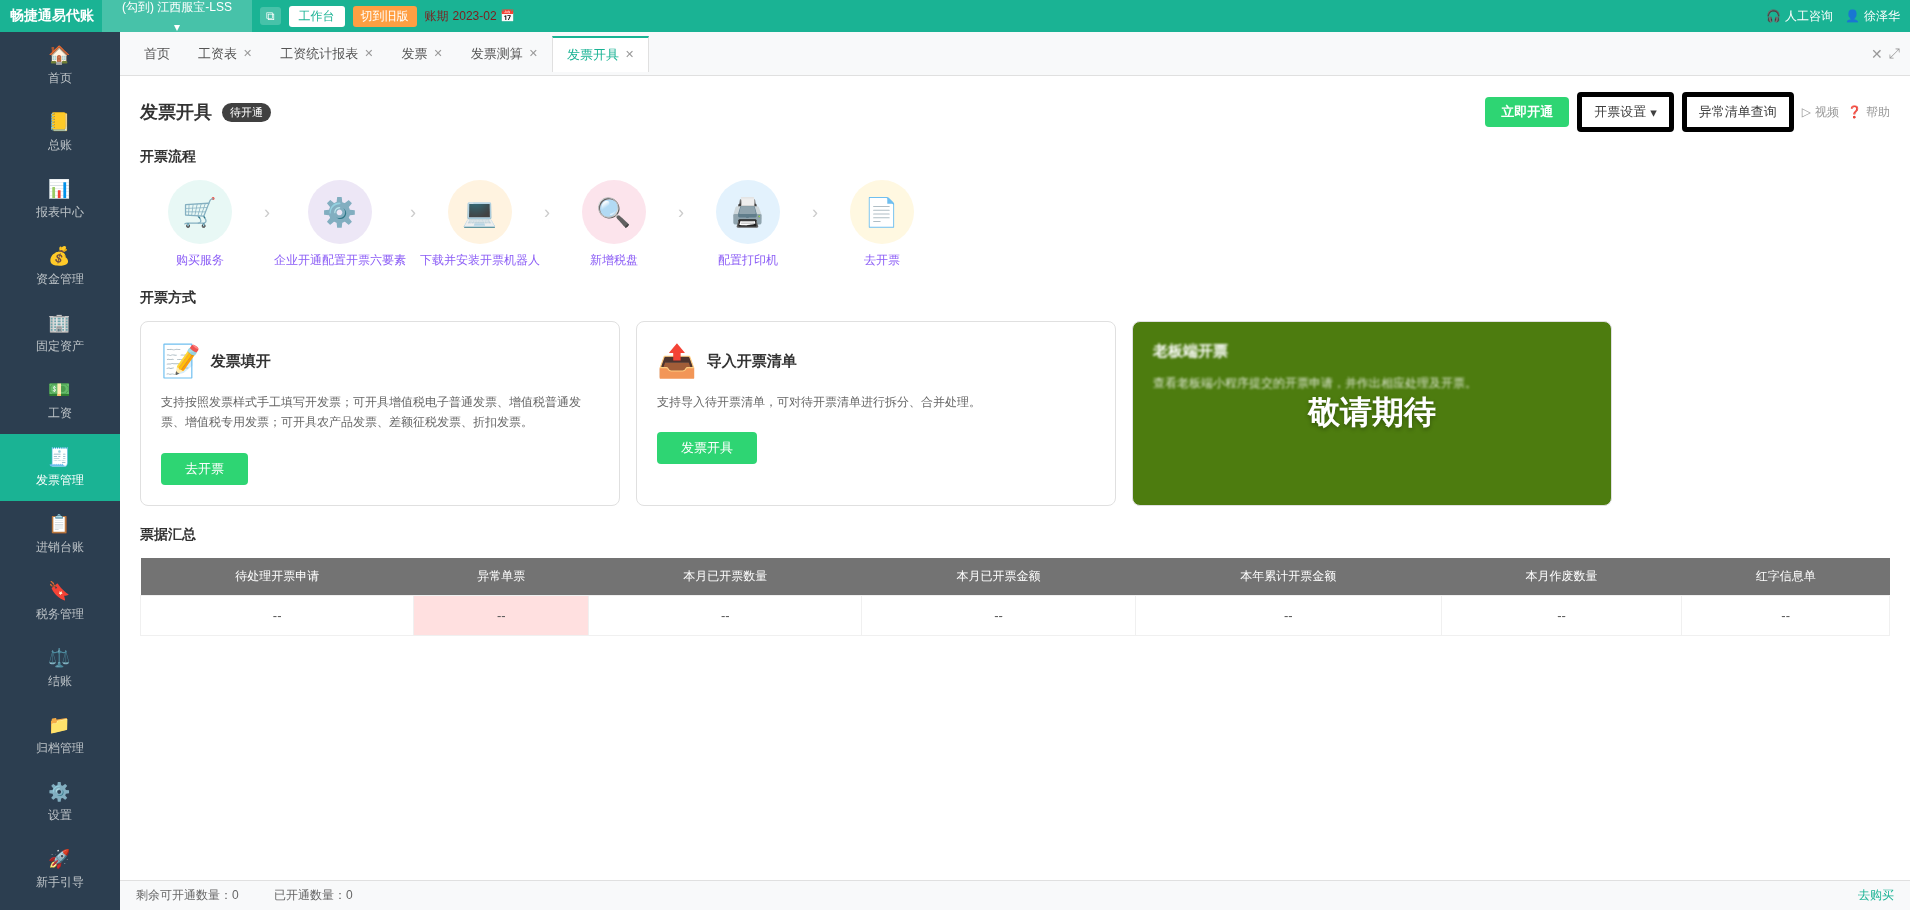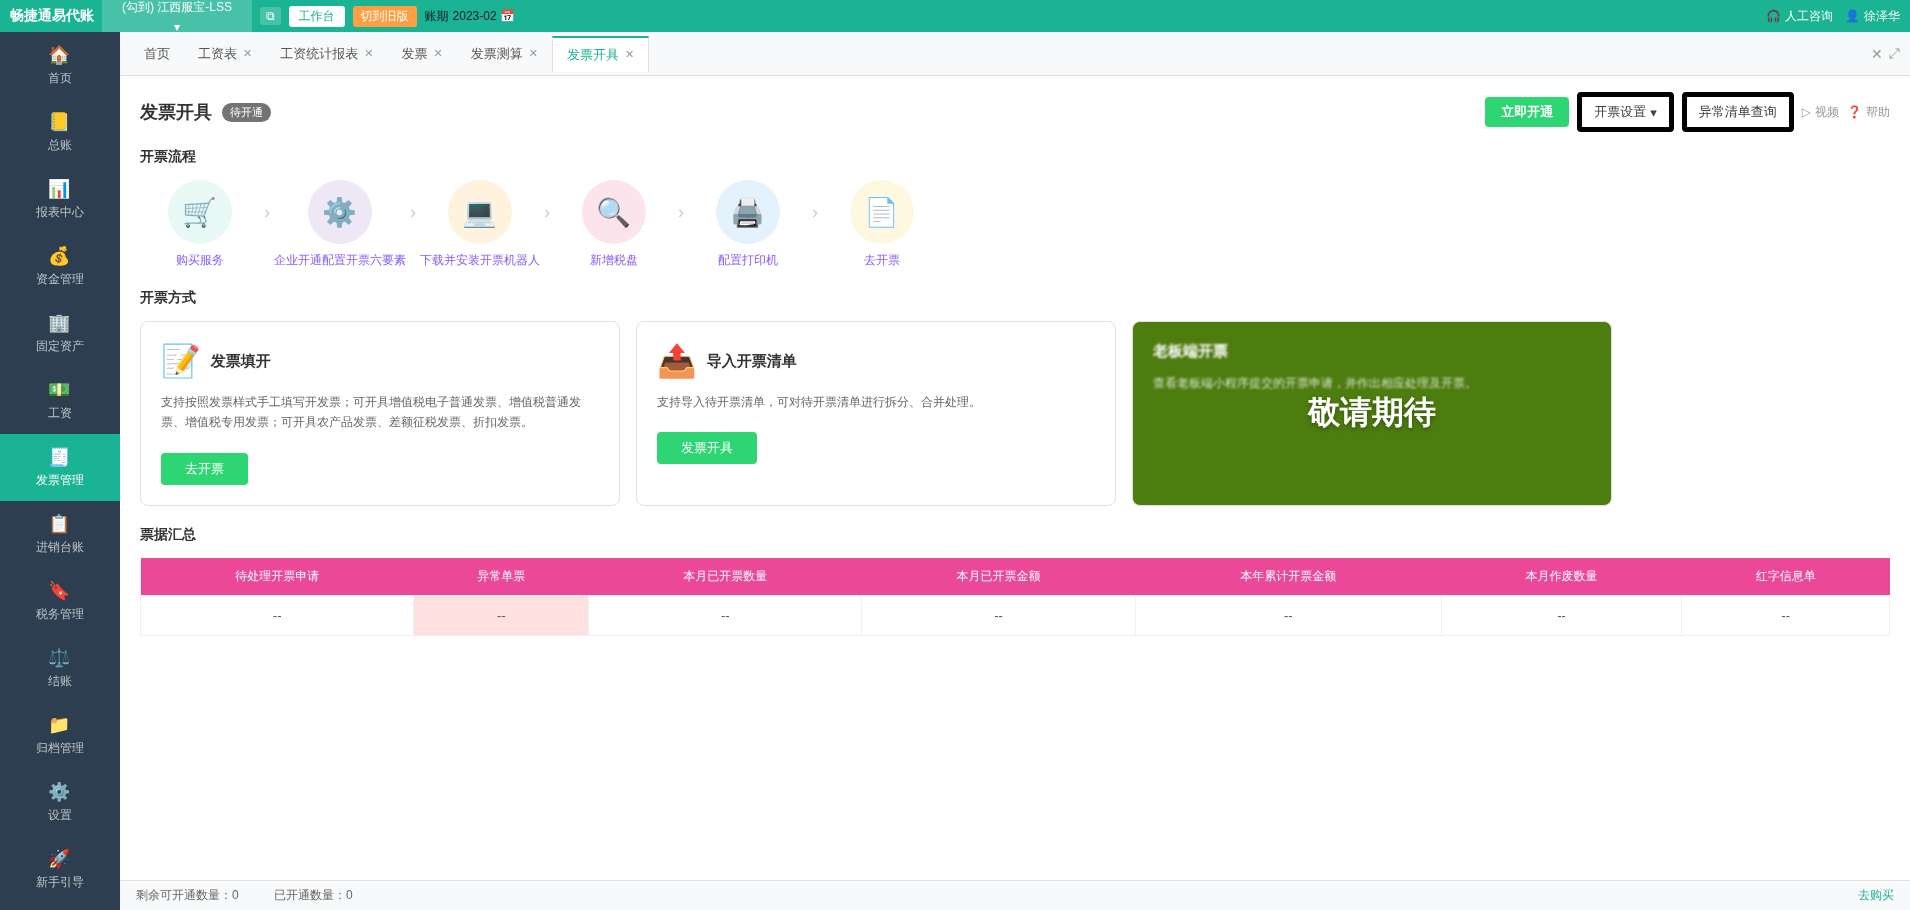--- a/index.html
+++ b/index.html
@@ -6,21 +6,21 @@
     body { font-family: 'Microsoft YaHei', Arial, sans-serif; font-size: 13px; background: #f0f2f5; display: flex; flex-direction: column; height: 910px; overflow: hidden; }
 
     
     .top-bar { height: 32px; background: #1ab394; display: flex; align-items: center; padding: 0 10px; justify-content: space-between; flex-shrink: 0; }
     .top-bar-left { display: flex; align-items: center; gap: 8px; }
     .top-bar-logo { color: white; font-size: 14px; font-weight: bold; }
     .company-selector { background: rgba(255,255,255,0.2); border: none; color: white; font-size: 12px; padding: 2px 8px; border-radius: 3px; display: flex; align-items: center; gap: 4px; cursor: pointer; min-width: 150px; flex-direction: column; }
     .copy-btn { background: rgba(255,255,255,0.2); border: none; color: white; padding: 2px 6px; border-radius: 3px; cursor: pointer; font-size: 12px; }
     .workspace-btn { background: white; color: #1ab394; border: none; padding: 2px 10px; border-radius: 3px; font-size: 12px; cursor: pointer; }
     .old-version-btn { background: #ff9f43; color: white; border: none; padding: 2px 8px; border-radius: 3px; font-size: 12px; cursor: pointer; }
-    .period-section { display: flex; align-items: center; gap: 4px; color: #0f172a; font-size: 12px; }
+    .period-section { display: flex; align-items: center; gap: 4px; color: #7f1d1d; font-size: 12px; }
     .top-bar-right { display: flex; align-items: center; gap: 12px; color: white; font-size: 12px; }
     .user-service { display: flex; align-items: center; gap: 4px; cursor: pointer; }
 
     
     .app-container { display: flex; flex: 1; overflow: hidden; }
 
     
     .sidebar { width: 120px; background: #2c3e50; display: flex; flex-direction: column; overflow-y: auto; flex-shrink: 0; }
     .sidebar-item { display: flex; flex-direction: column; align-items: center; padding: 12px 8px; color: #bdc3c7; cursor: pointer; gap: 4px; font-size: 12px; }
     .sidebar-item.active { background: #1ab394; color: white; }
@@ -37,21 +37,21 @@
     .tab-bar-actions { margin-left: auto; display: flex; gap: 6px; align-items: center; }
     .tab-action-btn { background: none; border: none; color: #999; cursor: pointer; font-size: 14px; }
 
     
     .page-content { flex: 1; overflow-y: auto; padding: 16px 20px; }
 
     
     .page-header { display: flex; align-items: center; justify-content: space-between; margin-bottom: 16px; }
     .page-title-row { display: flex; align-items: center; gap: 10px; }
     .page-title { font-size: 18px; font-weight: bold; color: #333; }
-    .status-badge { background: #737373; color: white; font-size: 11px; padding: 2px 8px; border-radius: 10px; }
+    .status-badge { background: #404040; color: white; font-size: 11px; padding: 2px 8px; border-radius: 10px; }
     .header-actions { display: flex; align-items: center; gap: 8px; }
     .btn-green { background: #2ed573; color: white; border: none; padding: 6px 16px; border-radius: 4px; cursor: pointer; font-size: 13px; font-weight: bold; }
     .btn-outline { background: white; color: #404040; border: 5px solid #000000; padding: 6px 12px; border-radius: 4px; cursor: pointer; font-size: 13px; display: flex; align-items: center; gap: 4px; }
     .btn-link { background: none; border: none; color: #999; cursor: pointer; font-size: 12px; display: flex; align-items: center; gap: 4px; }
 
     
     .section { margin-bottom: 20px; }
     .section-title { font-size: 14px; font-weight: bold; color: #333; margin-bottom: 14px; }
 
     
@@ -80,21 +80,21 @@
     
     .old-platform-card { border: 1px solid #e0e0e0; border-radius: 8px; padding: 20px; flex: 1; max-width: 480px; background: #4d7c0f; position: relative; overflow: hidden; }
     .old-platform-card-inner { filter: blur(1px); }
     .old-platform-title { font-size: 15px; font-weight: bold; color: white; margin-bottom: 12px; }
     .old-platform-desc { font-size: 12px; color: rgba(255,255,255,0.8); line-height: 1.7; }
     .coming-soon-overlay { position: absolute; top: 50%; left: 50%; transform: translate(-50%, -50%); font-size: 32px; font-weight: bold; color: white; text-shadow: 0 2px 4px rgba(0,0,0,0.3); white-space: nowrap; }
 
     
     .summary-section { margin-top: 10px; }
     .summary-table { width: 100%; border-collapse: collapse; }
-    .summary-table th { background: #ec4899; color: white; padding: 10px 8px; text-align: center; font-size: 12px; font-weight: normal; }
+    .summary-table th { background: #737373; color: white; padding: 10px 8px; text-align: center; font-size: 12px; font-weight: normal; }
     .summary-table td { background: white; padding: 12px 8px; text-align: center; font-size: 13px; color: #555; border: 1px solid #f0f0f0; }
     .summary-table td.highlight { background: #ffe0e0; }
 
     
     .bottom-bar { height: 30px; background: #f8f9fa; border-top: 1px solid #e0e0e0; display: flex; align-items: center; padding: 0 16px; justify-content: space-between; flex-shrink: 0; font-size: 12px; color: #666; }
     .bottom-link { color: #1ab394; cursor: pointer; text-decoration: none; }
   </style>
 </head>
 <body>
 

